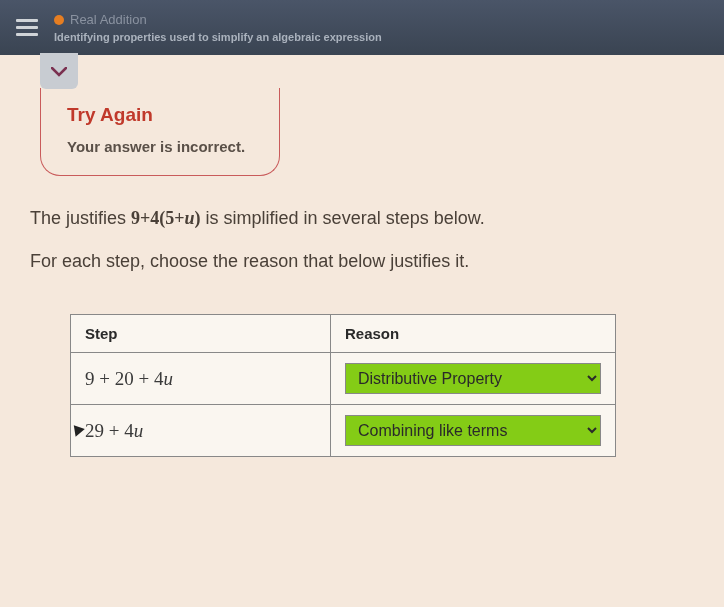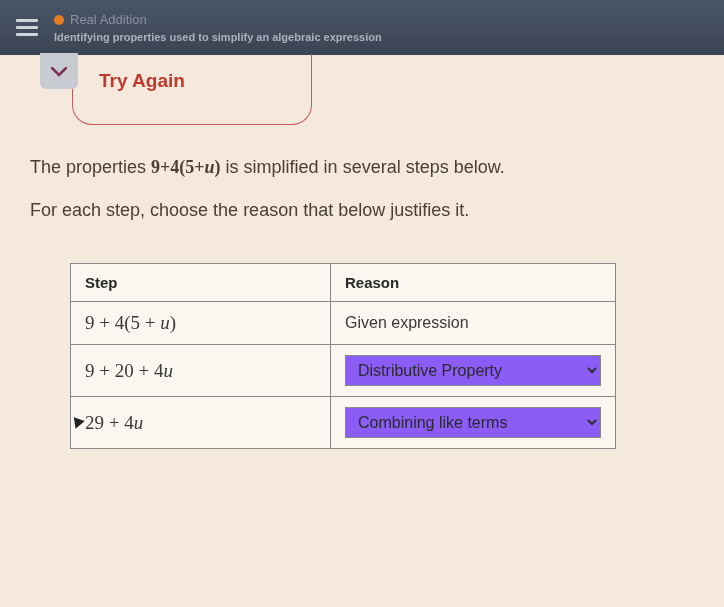--- a/index.html
+++ b/index.html
@@ -59,20 +59,21 @@
     }
     .content {
       padding: 0;
       position: relative;
     }
     .feedback-row {
       display: flex;
       align-items: flex-start;
       margin-left: 40px;
       margin-top: 0;
+      flex-direction: column;
     }
     .chevron-tab {
       width: 38px;
       height: 36px;
       background: #c8ccd2;
       border-radius: 0 0 6px 6px;
       display: flex;
       align-items: center;
       justify-content: center;
       margin-top: -2px;
@@ -154,21 +155,21 @@
     }
     .reason-static {
       font-size: 16px;
       color: #3a3a3a;
     }
     .reason-select {
       width: 100%;
       padding: 5px 8px;
       font-size: 16px;
       border: 1px solid #888;
-      background: #8b5cf6;
+      background: #84cc16;
       color: #2a2a2a;
       font-family: Arial, sans-serif;
     }
     .cursor {
       position: relative;
     }
     .cursor::before {
       content: "";
       position: absolute;
       left: -14px;
@@ -203,49 +204,42 @@
   <div class="feedback-row">
     <div class="chevron-tab">
       <span class="chevron-down">
         <svg width="16" height="10" viewBox="0 0 16 10">
             <path d="M1 1 L8 8 L15 1" stroke="#7a3050" stroke-width="2.5" fill="none" stroke-linecap="round"></path>
           </svg>
       </span>
     </div>
     <div class="feedback-box">
       <div class="try-again">Try Again</div>
+      <div class="incorrect-msg">Your answer is incorrect.</div>
     </div>
   </div>
 
   <div class="instructions">
     <div class="instruction-line">
-      <span>The properties </span><span class="math-expr">9+4(5+<span class="math-var">u</span>)</span><span> is simplified in several steps below.</span>
+      <span>The justifies </span><span class="math-expr">9+4(5+<span class="math-var">u</span>)</span><span> is simplified in several steps below.</span>
     </div>
     <div class="instruction-line">For each step, choose the reason that below justifies it.</div>
   </div>
 
   <div class="table-area">
     <table>
       <thead>
         <tr>
           <th class="step-col">Step</th>
           <th>Reason</th>
         </tr>
       </thead>
       <tbody>
         <tr>
           <td class="step-col">
-            <span class="step-math">9 + 4(5 + <span class="math-var">u</span>)</span>
-          </td>
-          <td>
-            <span class="reason-static">Given expression</span>
-          </td>
-        </tr>
-        <tr>
-          <td class="step-col">
             <span class="step-math">9 + 20 + 4<span class="math-var">u</span></span>
           </td>
           <td>
             <select class="reason-select">
               <option>Distributive Property</option>
             </select>
           </td>
         </tr>
         <tr>
           <td class="step-col">

